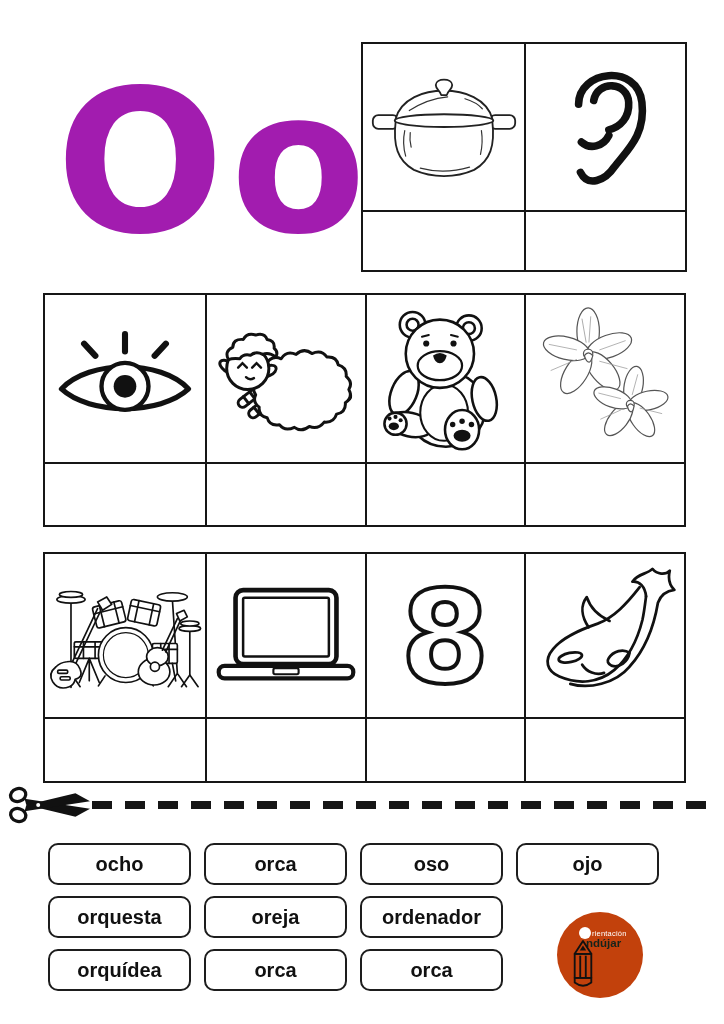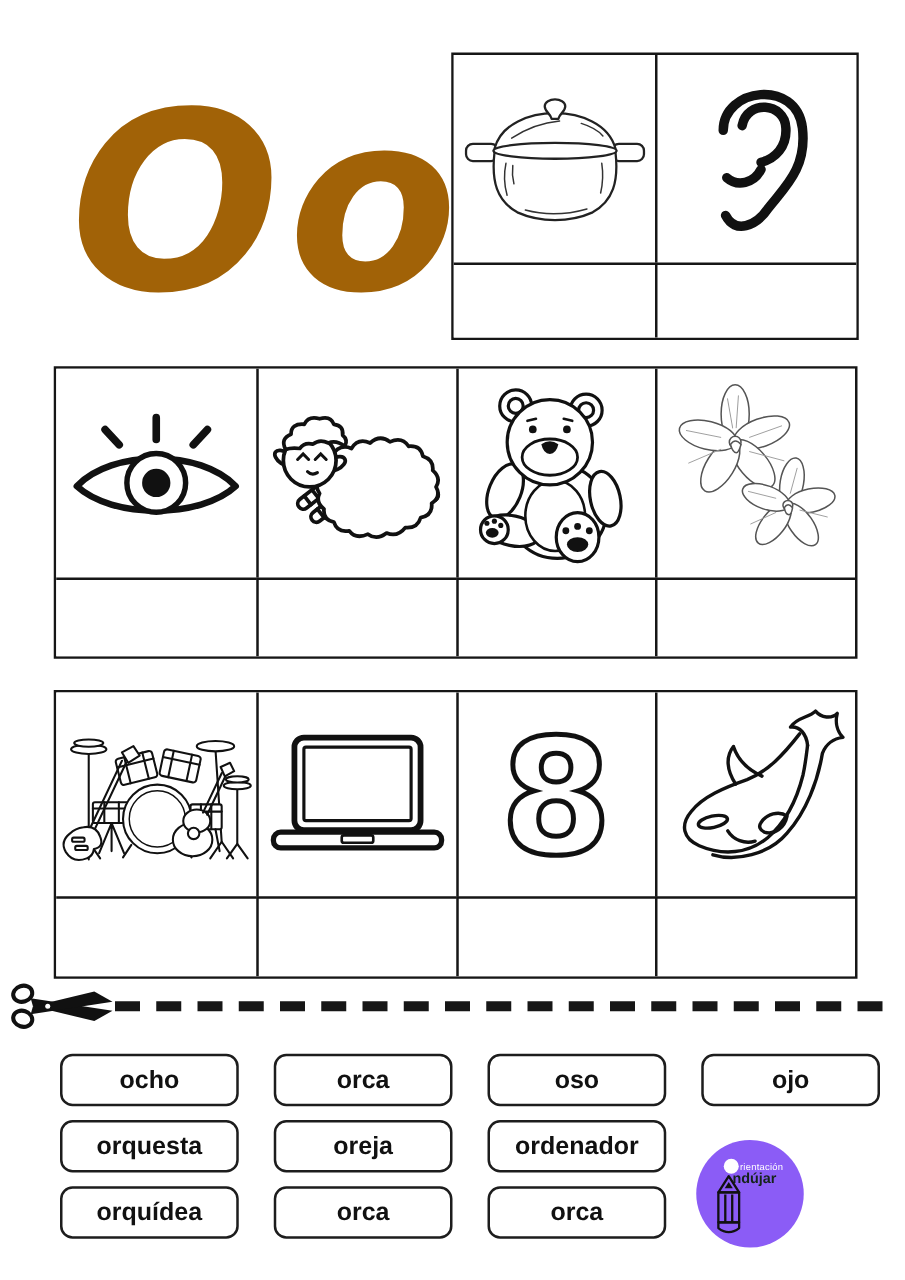--- a/index.html
+++ b/index.html
@@ -1,35 +1,35 @@
 <!DOCTYPE html>
 <html><head>
 <meta charset="utf-8">
 <style>
   html,body{margin:0;padding:0;background:#e8e8e8;}
   .page{position:relative;width:724px;height:1024px;background:#ffffff;overflow:hidden;
         font-family:"Liberation Sans",sans-serif;}
   
   .letters{position:absolute;left:56px;top:64px;font-size:198px;line-height:1;
-           font-weight:bold;color:#a16207;letter-spacing:6px;font-family:"DejaVu Sans",sans-serif;font-style:italic;}
+           font-weight:bold;color:#a21caf;letter-spacing:6px;font-family:"DejaVu Sans",sans-serif;}
   
   .pgrid{position:absolute;display:grid;border:2px solid #161616;background:#fff;}
   .g1{left:361px;top:42px;width:322px;height:226px;grid-template-columns:repeat(2,1fr);grid-template-rows:166px auto;}
   .g2{left:43px;top:293px;width:639px;height:230px;grid-template-columns:repeat(4,1fr);grid-template-rows:167px auto;}
   .g3{left:43px;top:552px;width:639px;height:227px;grid-template-columns:repeat(4,1fr);grid-template-rows:163px auto;}
   .cell{display:flex;align-items:center;justify-content:center;background:#fff;overflow:hidden;}
   .bl{border-left:2px solid #161616;}
   .bt{border-top:2px solid #161616;}
   
   .cutline{position:absolute;left:0;top:783px;width:724px;height:46px;}
   .cutline .sc{position:absolute;left:8px;top:2px;}
   .cutline .dl{position:absolute;left:88px;top:16px;}
   
   .cards{position:absolute;left:48px;top:843px;display:flex;flex-direction:column;gap:11px;}
-  .cardrow{display:flex;gap:28px;}
+  .cardrow{display:flex;gap:13px;}
   .card{width:143px;height:42px;border:2px solid #1d1d1d;border-radius:10px;background:#fff;
         display:flex;align-items:center;justify-content:center;font-size:20px;font-weight:bold;
         color:#111;box-sizing:border-box;}
   
   .logo{position:absolute;left:557px;top:912px;width:86px;height:86px;border-radius:50%;}
   .logo .dot{position:absolute;left:22px;top:15px;width:12px;height:12px;border-radius:50%;background:#fff;}
   .logo .t1{position:absolute;left:35px;top:17px;font-size:7.5px;color:#ffffff;letter-spacing:.2px;}
   .logo .t2{position:absolute;left:29px;top:25px;font-size:11.5px;font-weight:bold;color:#15241b;text-align:center;}
   .logo .pc{position:absolute;left:14px;top:27px;}
 </style>
@@ -338,21 +338,21 @@
       <div class="card">oreja</div>
       <div class="card">ordenador</div>
     </div>
     <div class="cardrow">
       <div class="card">orquídea</div>
       <div class="card">orca</div>
       <div class="card">orca</div>
     </div>
   </div>
 
-  <div class="logo" style="background: #8b5cf6;">
+  <div class="logo" style="background: #c2410c;">
     <span class="dot"></span>
     <span class="t1">rientación</span>
     <span class="t2">ndújar</span>
     <svg class="pc" viewBox="0 0 26 54" width="24" height="50">
       <g fill="none" stroke="#111" stroke-width="2" stroke-linejoin="round">
         <path d="M13,2 L22,16 L4,16 Z"></path>
         <rect x="4" y="16" width="18" height="26"></rect>
         <line x1="10" y1="18" x2="10" y2="42"></line>
           <line x1="16" y1="18" x2="16" y2="42"></line>
         <path d="M4,42 L22,42 L22,47 Q13,54 4,47 Z"></path>

